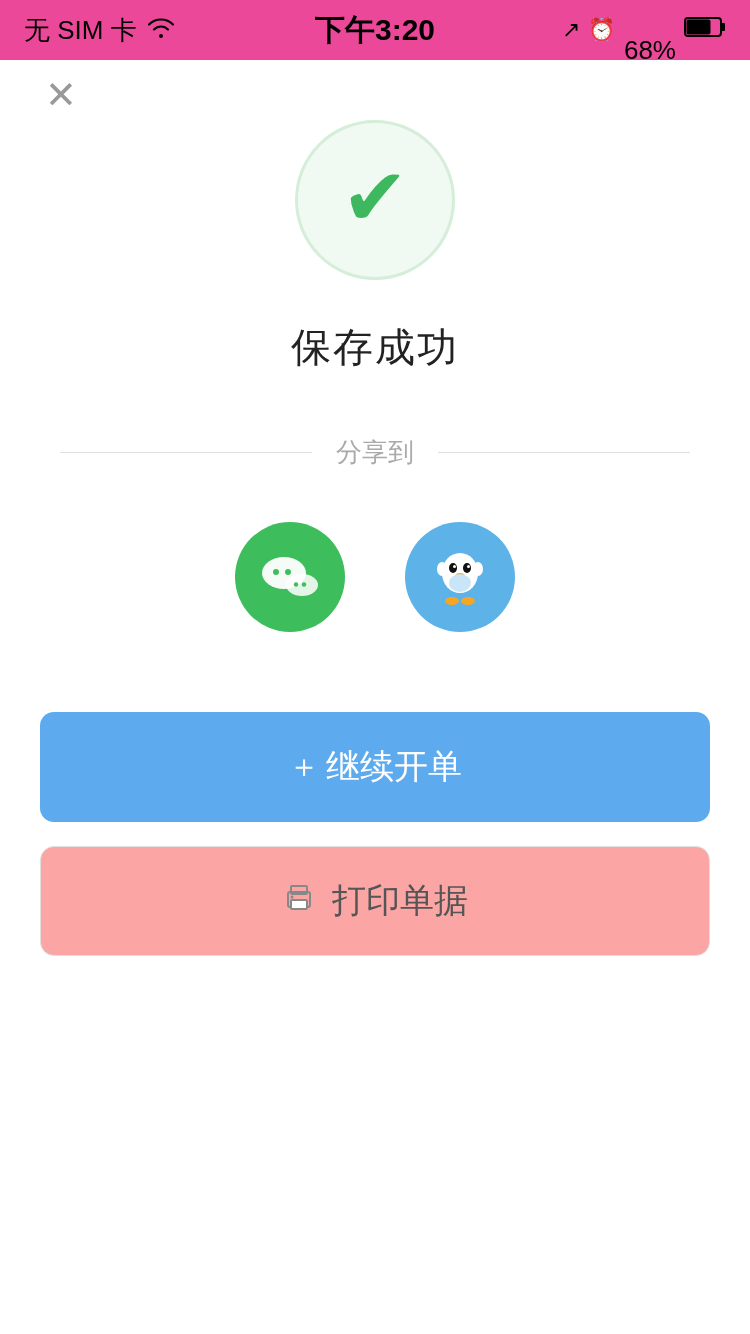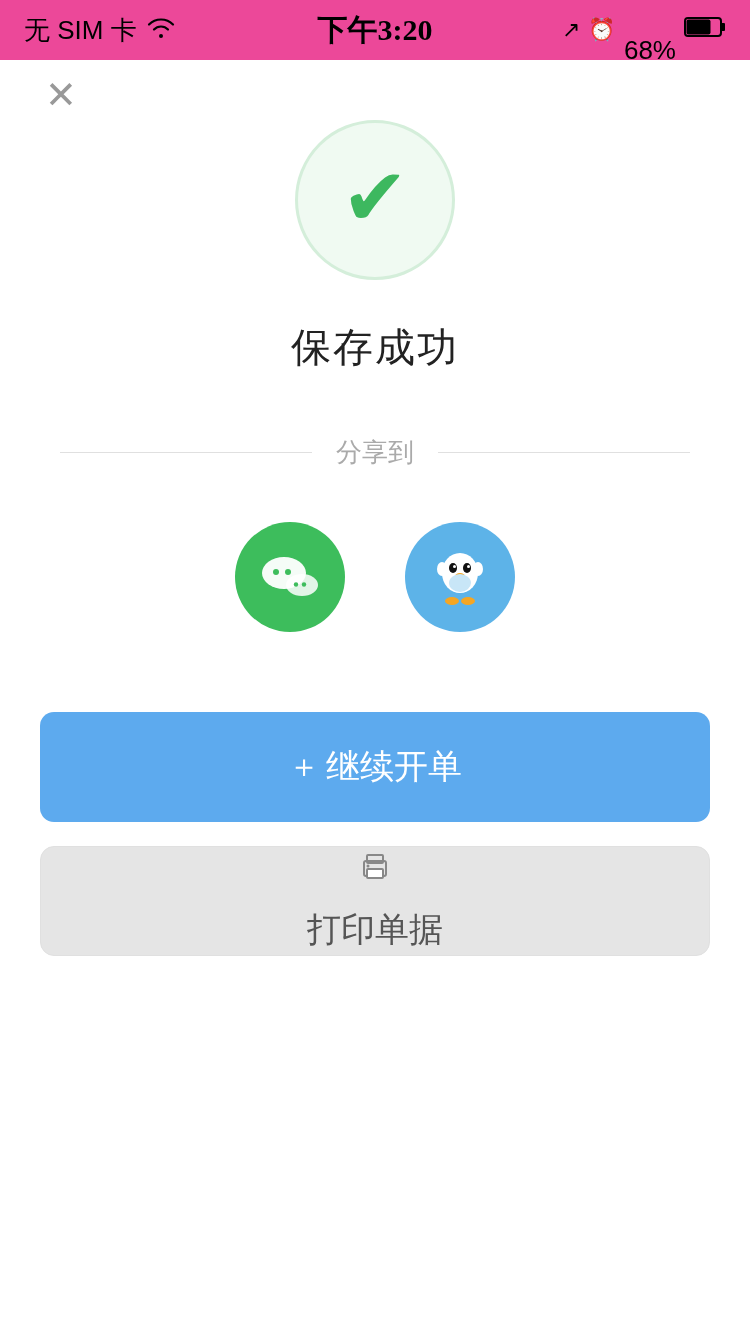--- a/index.html
+++ b/index.html
@@ -34,21 +34,20 @@
     .status-left .wifi-icon {
       font-size: 22px;
     }
     .status-center {
       font-size: 30px;
       font-weight: 600;
       color: #000;
       position: absolute;
       left: 50%;
       transform: translateX(-50%);
-      font-family: Liberation Serif, serif;
     }
     .status-right {
       display: flex;
       align-items: center;
       gap: 8px;
       font-size: 24px;
       color: #000;
     }
 
     
@@ -184,24 +183,23 @@
       font-size: 34px;
     }
 
     .btn-primary {
       background: #5daaee;
       border: none;
       color: #ffffff;
     }
 
     .btn-secondary {
-      background: #e5e5e5;
+      background: #fca5a5;
       border: 1.5px solid #e0e0e0;
       color: #555555;
-      flex-direction: column;
     }
 
     .btn-icon {
       font-size: 32px;
     }
 
     .btn-label {
       font-size: 34px;
     }
   </style>

